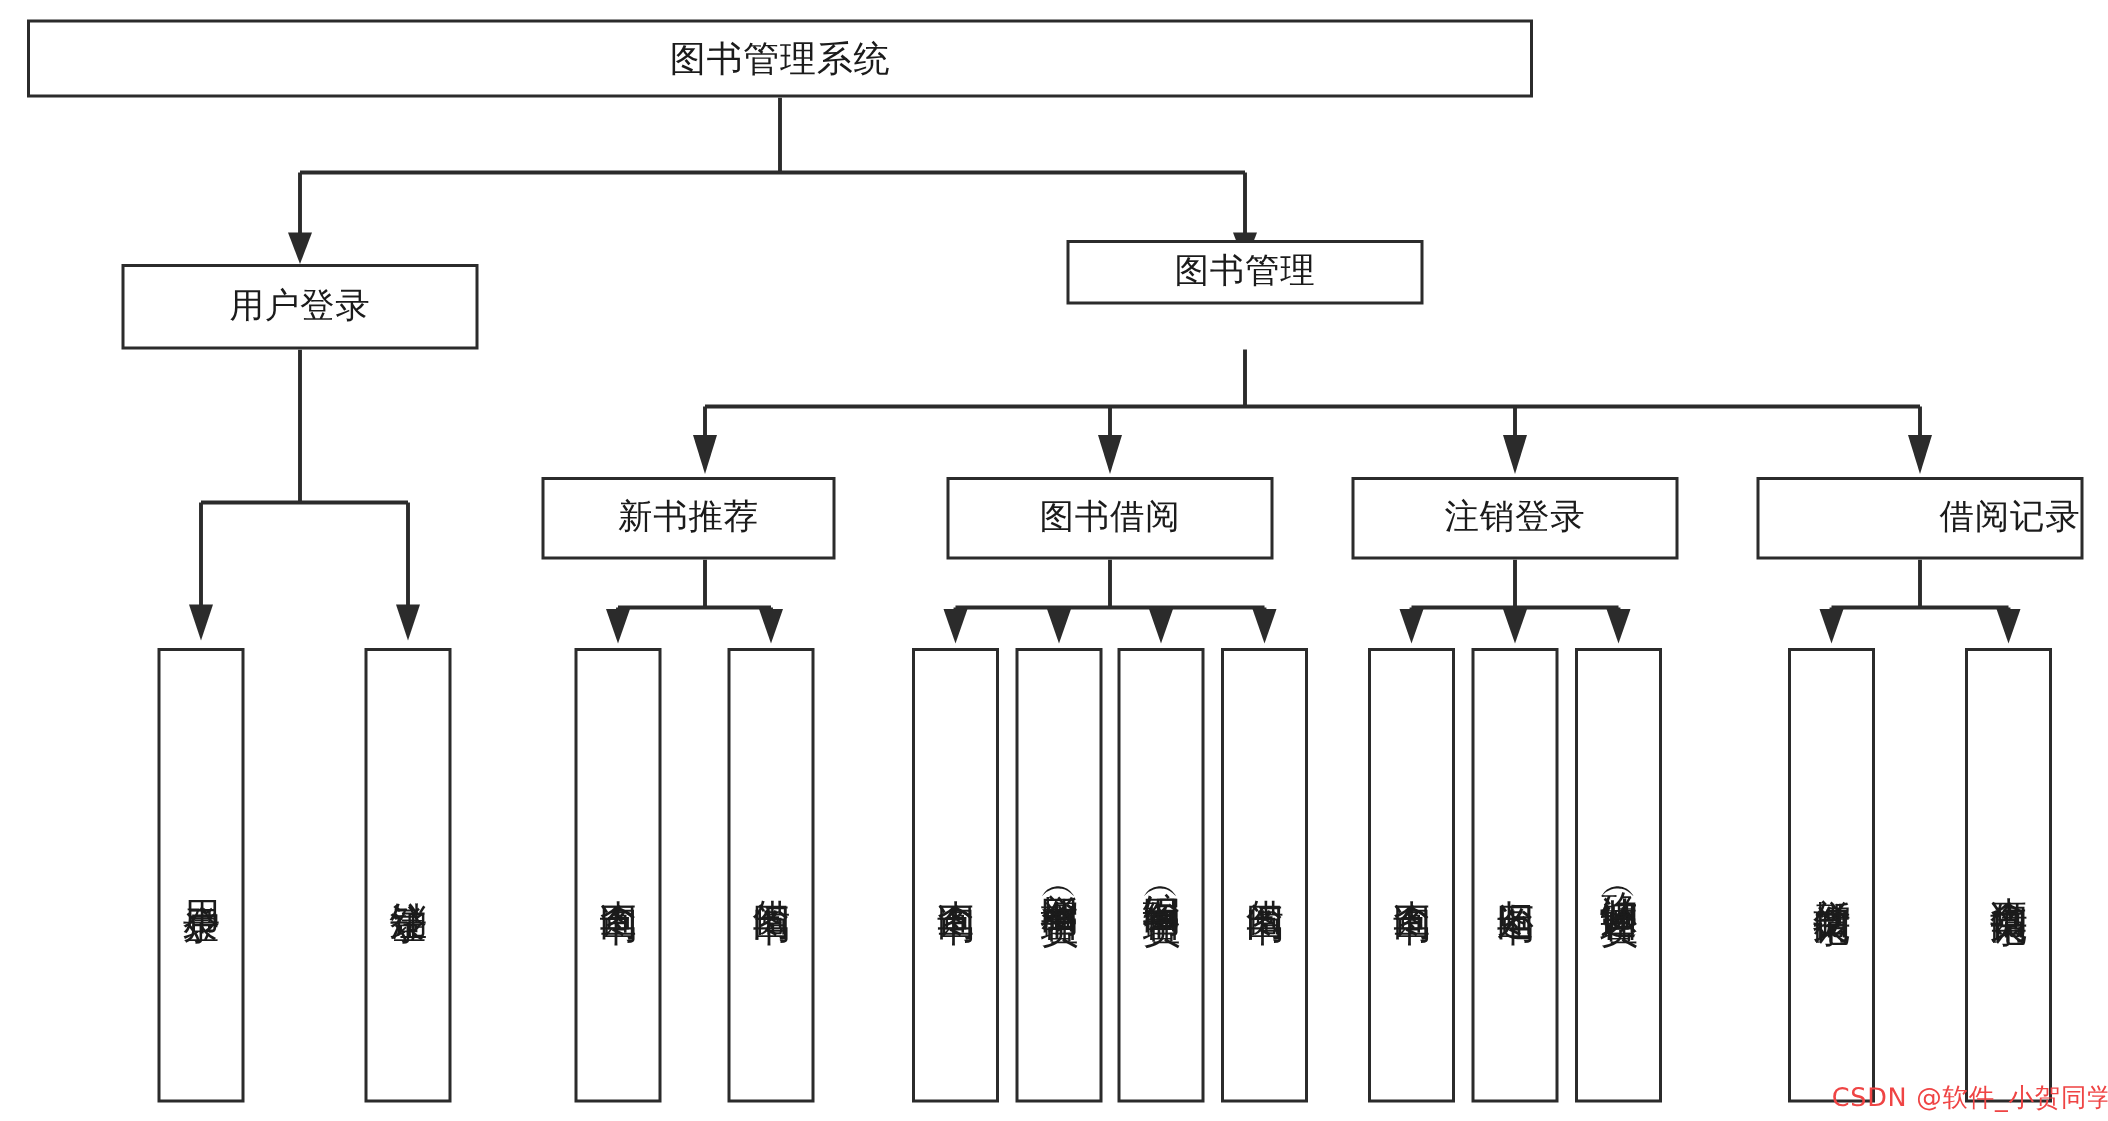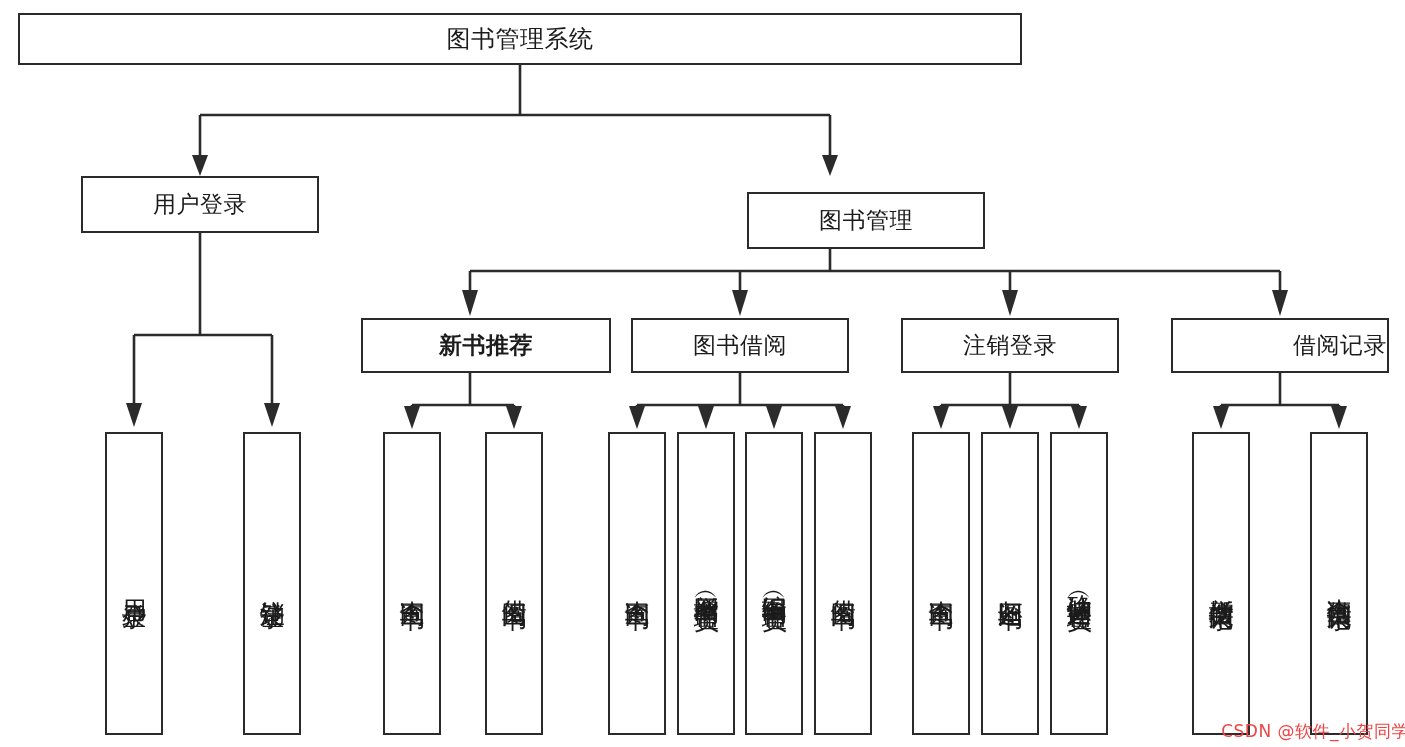--- a/index.html
+++ b/index.html
@@ -153,25 +153,25 @@
   </svg>
 
   <div class="node horiz" id="node-root" style="left:18px; top:13px; width:1004px; height:52px;">
     <span class="node-label">图书管理系统</span>
   </div>
 
   <div class="node horiz" style="left:81px; top:176px; width:238px; height:57px;">
     <span class="node-label">用户登录</span>
   </div>
 
-  <div class="node horiz" style="left:711px; top:192px; width:238px; height:57px;margin-left:36px;">
+  <div class="node horiz" style="left:711px; top:160px; width:238px; height:43px;">
     <span class="node-label">图书管理</span>
   </div>
 
-  <div class="node horiz" style="left:361px; top:318px; width:250px; height:55px;font-weight:bold;">
+  <div class="node horiz" style="left:361px; top:318px; width:196px; height:55px;">
     <span class="node-label">新书推荐</span>
   </div>
 
   <div class="node horiz" style="left:631px; top:318px; width:218px; height:55px;align-items:center;">
     <span class="node-label">图书借阅</span>
   </div>
 
   <div class="node horiz" style="left:901px; top:318px; width:218px; height:55px;">
     <span class="node-label">注销登录</span>
   </div>

